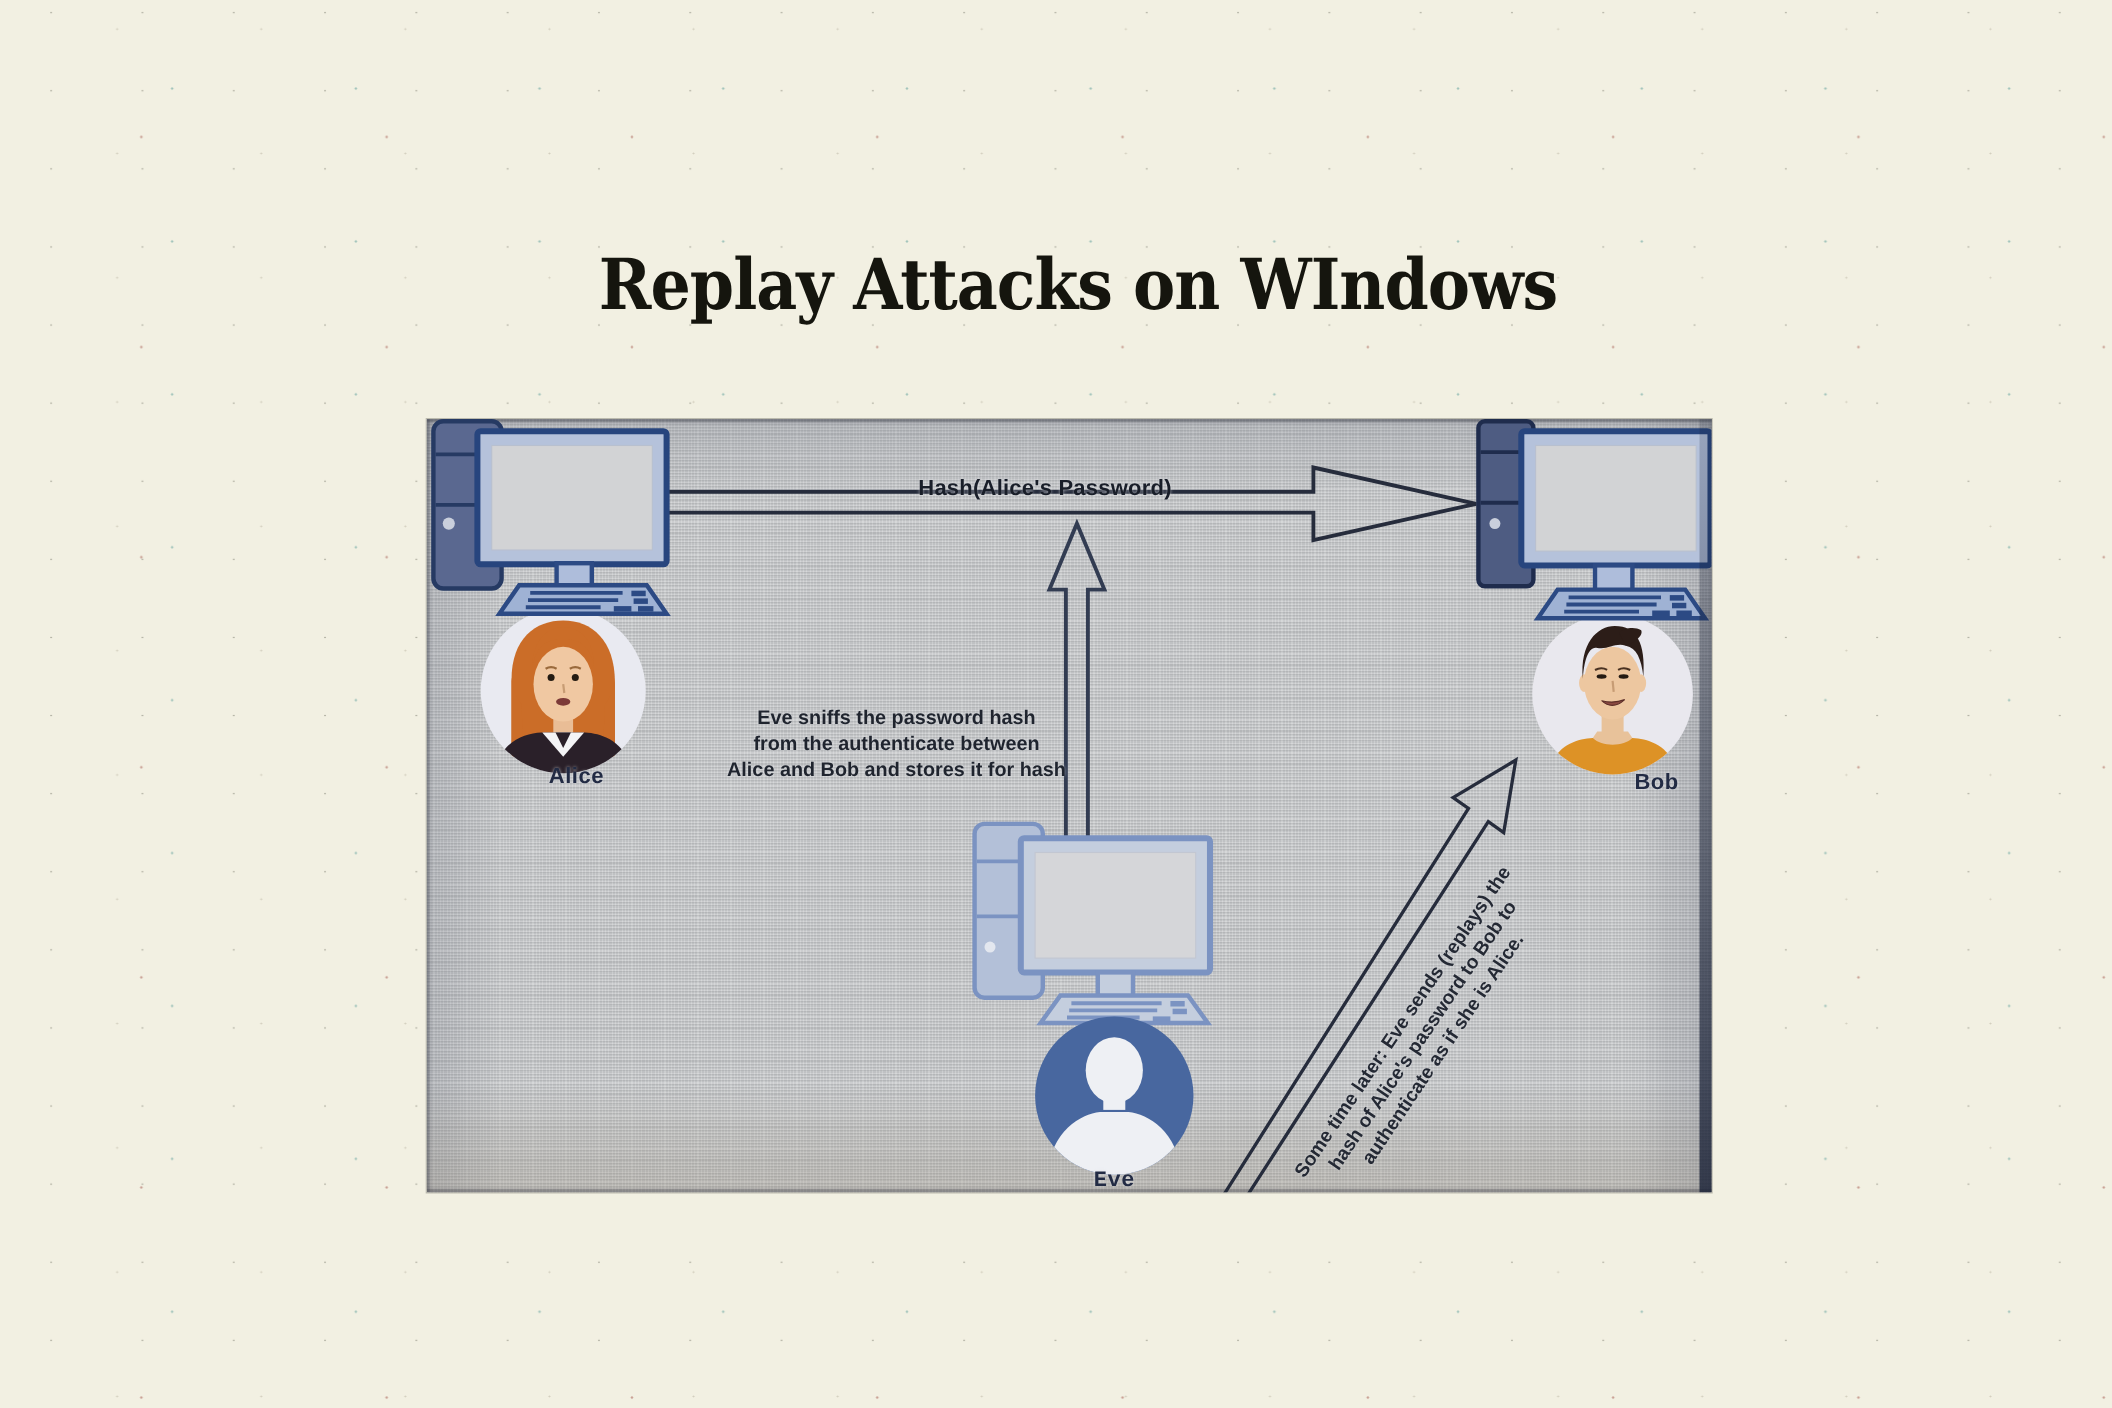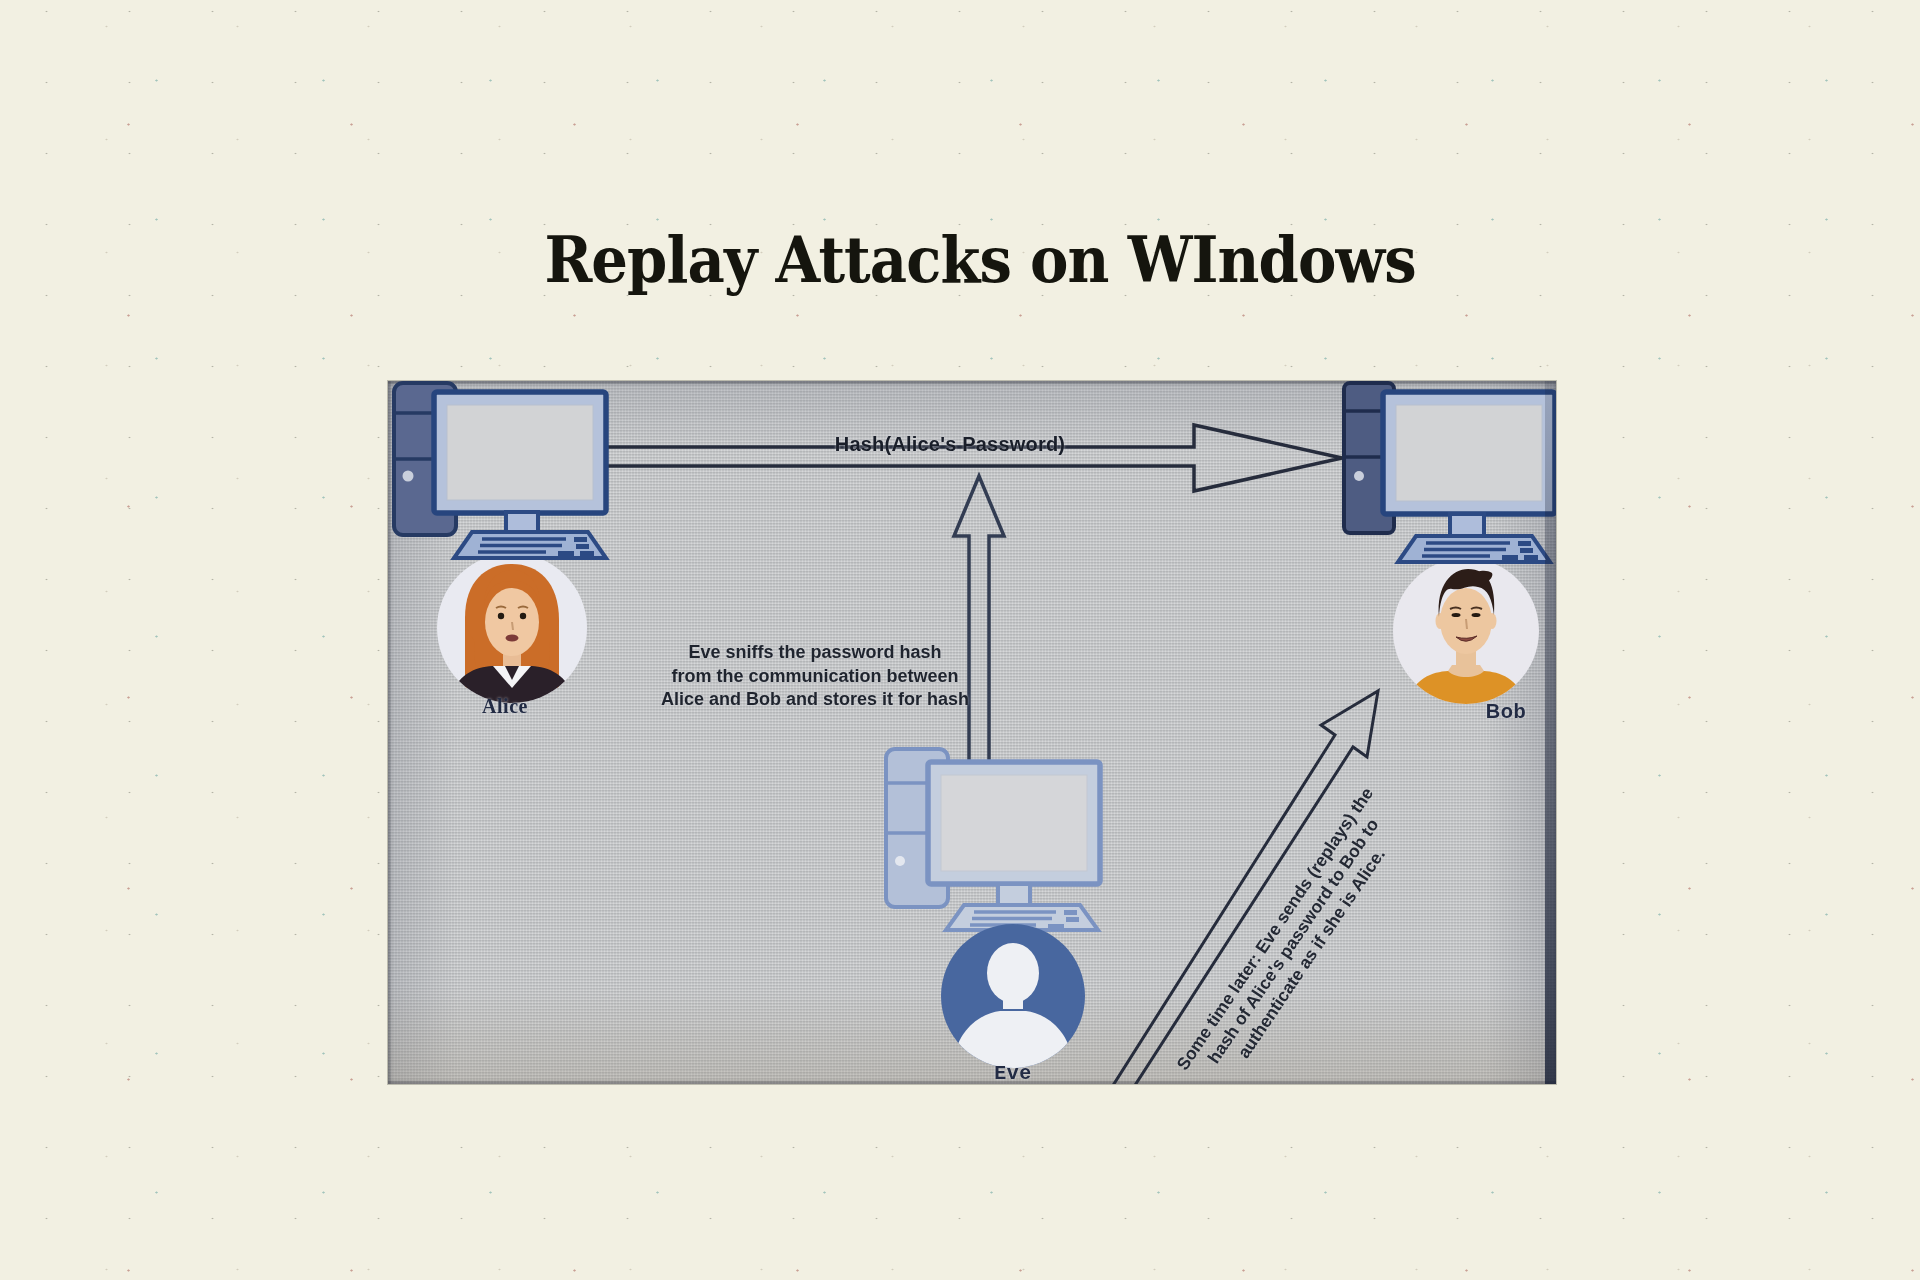--- a/index.html
+++ b/index.html
@@ -199,28 +199,28 @@
           <rect x="615" y="612" width="20" height="16" fill="#eef0f4"></rect>
           <path d="M 564,690 C 566,648 594,632 612,630 L 638,630 C 656,632 684,648 686,690 Z" fill="#eef0f4"></path>
         </g>
       </g>
     </svg>
 
     <span class="ph-label hash-label" style="left:562px;top:52px;">Hash(Alice's Password)</span>
 
     <div class="note" style="left:427px;top:260px;">
       <div>Eve sniffs the password hash</div>
-      <div>from the communication between</div>
+      <div>from the authenticate between</div>
       <div>Alice and Bob and stores it for hash</div>
     </div>
 
     <div class="note note-replay" style="left:905px;top:560px;">
       <div>Some time later: Eve sends (replays) the</div>
       <div>hash of Alice's password to Bob to</div>
       <div>authenticate as if she is Alice.</div>
     </div>
 
-    <span class="ph-label actor-label" style="left:117px;top:314px;font-family:Liberation Serif, serif;">Alice</span>
+    <span class="ph-label actor-label" style="left:136px;top:314px;">Alice</span>
     <span class="ph-label actor-label" style="left:1118px;top:319px;">Bob</span>
     <span class="ph-label actor-label" style="left:625px;top:681px;font-family:Liberation Mono, monospace;">Eve</span>
 
   </div>
 </div>
 
 </body></html>

